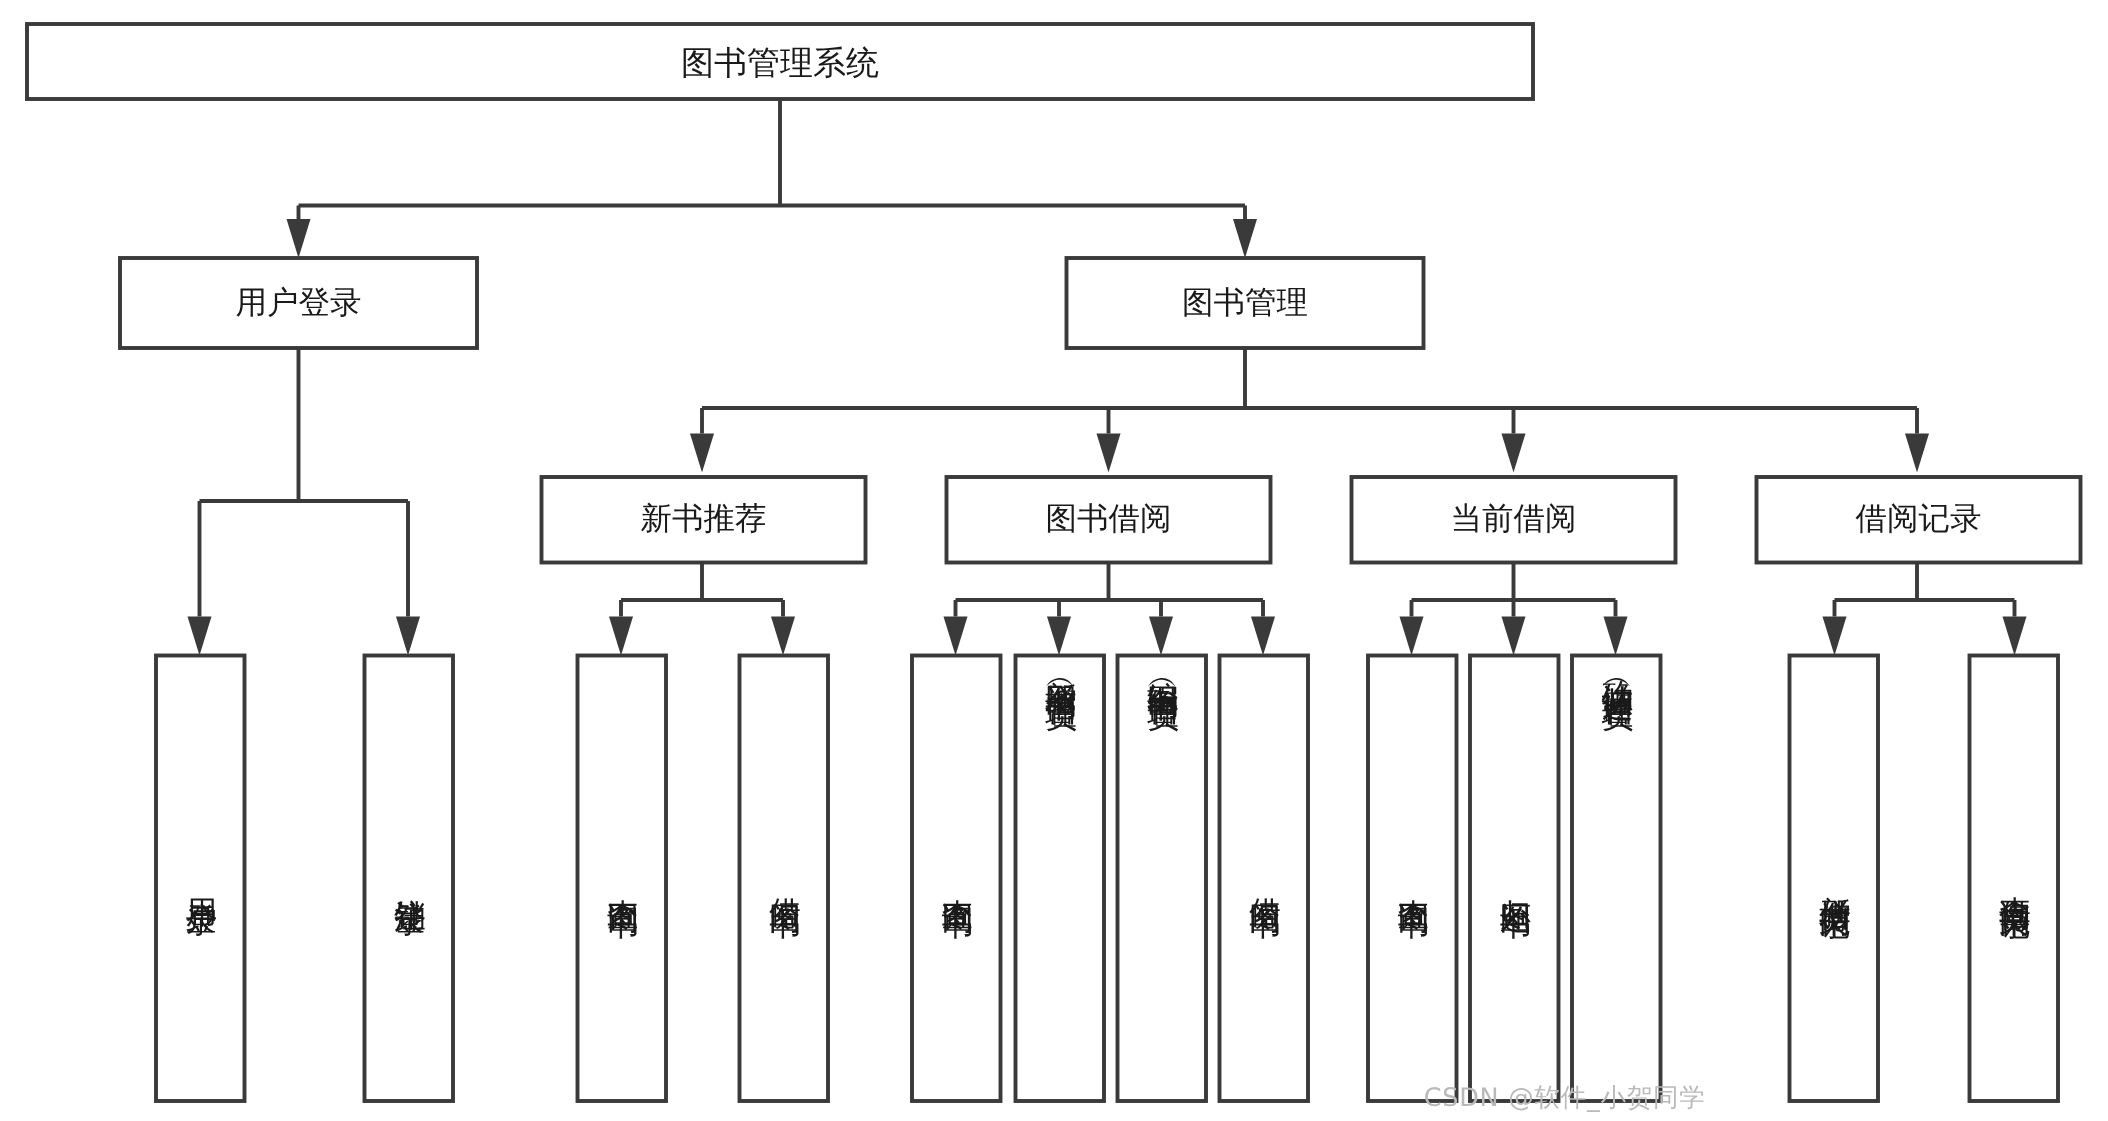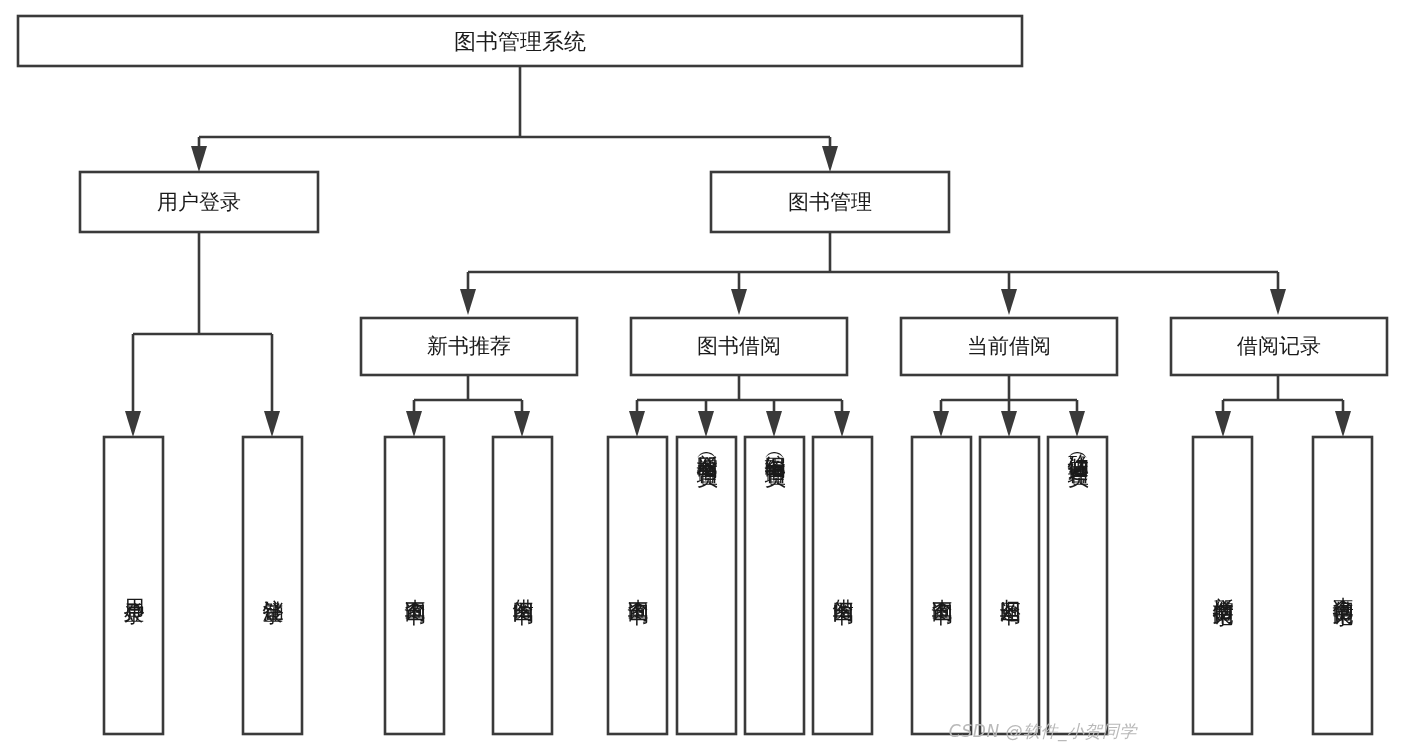--- a/index.html
+++ b/index.html
@@ -71,21 +71,20 @@
   }
   .watermark {
     position: absolute;
     right: 10px;
     bottom: 4px;
     font-family: "DejaVu Sans", "Liberation Sans", sans-serif;
     font-size: 17px;
     color: #b9b9b9;
     white-space: nowrap;
     letter-spacing: 0.5px;
-    font-style: italic;
   }
 </style>
 </head>
 <body>
 
 <div id="diagram-root">
 
   <svg class="diagram-canvas" viewBox="0 0 1405 747" xmlns="http://www.w3.org/2000/svg">
     <defs>
       <g id="arrowShape">

